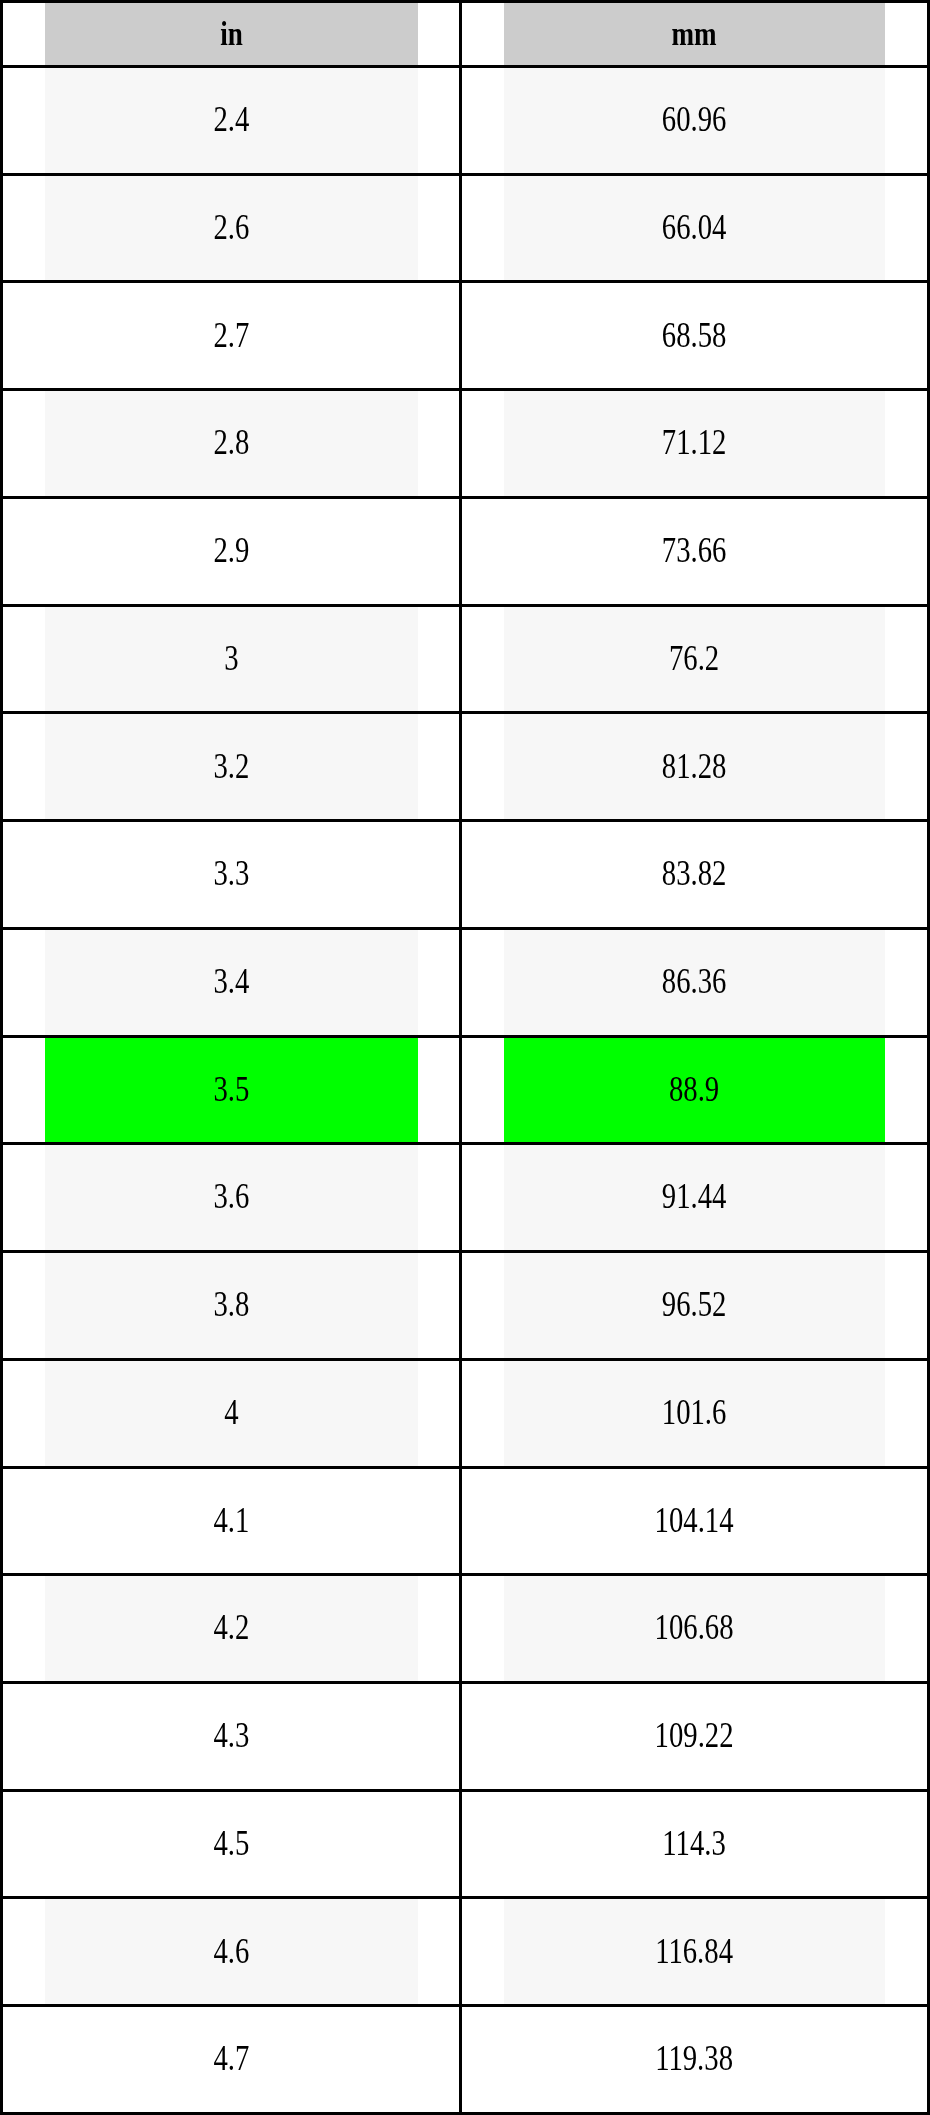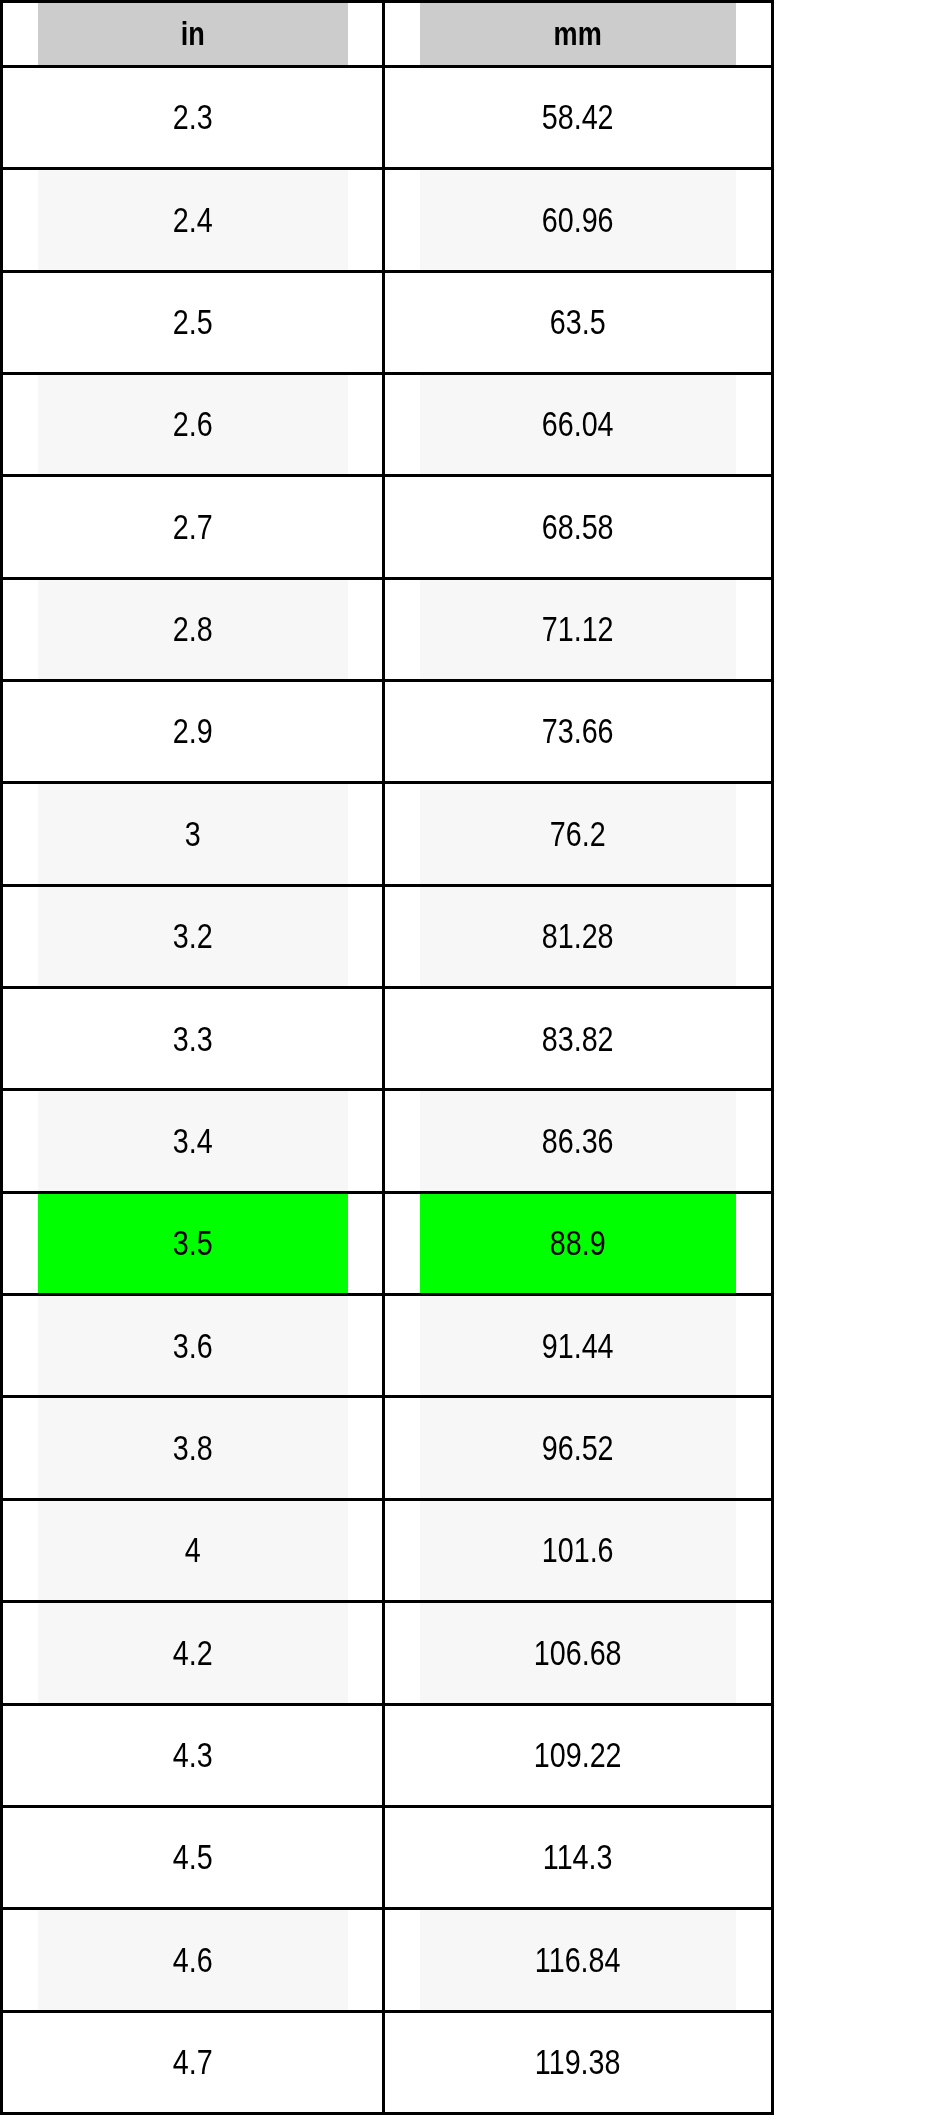--- a/index.html
+++ b/index.html
@@ -7,29 +7,30 @@
     padding: 0;
     background: #ffffff;
   }
   body {
     width: 930px;
     height: 2115px;
     font-family: "Liberation Sans", "DejaVu Sans", sans-serif;
     overflow: hidden;
   }
   #conversion-table {
-    width: 774px;
+    width: 930px;
     height: 2115px;
     border-collapse: collapse;
     table-layout: fixed;
     border-top: 3px solid #000000;
     border-bottom: 3px solid #000000;
     border-left: 3px solid #000000;
     border-right: 3px solid #000000;
     box-sizing: border-box;
+    font-family: Liberation Serif, serif;
   }
   #conversion-table col.col-from { width: 49.5%; }
   #conversion-table col.col-to   { width: 50.5%; }
 
   #conversion-table th,
   #conversion-table td {
     border: 3px solid #000000;
     text-align: center;
     vertical-align: middle;
     padding: 0;
@@ -64,31 +65,23 @@
     <col class="col-from">
     <col class="col-to">
   </colgroup>
   <thead>
     <tr>
       <th>in</th>
       <th>mm</th>
     </tr>
   </thead>
   <tbody id="table-body">
-      <tr class="row-odd">
-        <td>2.3</td>
-        <td>58.42</td>
-      </tr>
       <tr class="row-even">
         <td>2.4</td>
         <td>60.96</td>
-      </tr>
-      <tr class="row-odd">
-        <td>2.5</td>
-        <td>63.5</td>
       </tr>
       <tr class="row-even">
         <td>2.6</td>
         <td>66.04</td>
       </tr>
       <tr class="row-odd">
         <td>2.7</td>
         <td>68.58</td>
       </tr>
       <tr class="row-even">
@@ -124,20 +117,24 @@
         <td>91.44</td>
       </tr>
       <tr class="row-even">
         <td>3.8</td>
         <td>96.52</td>
       </tr>
       <tr class="row-even">
         <td>4</td>
         <td>101.6</td>
       </tr>
+      <tr class="row-odd">
+        <td>4.1</td>
+        <td>104.14</td>
+      </tr>
       <tr class="row-even">
         <td>4.2</td>
         <td>106.68</td>
       </tr>
       <tr class="row-odd">
         <td>4.3</td>
         <td>109.22</td>
       </tr>
       <tr class="row-odd">
         <td>4.5</td>

